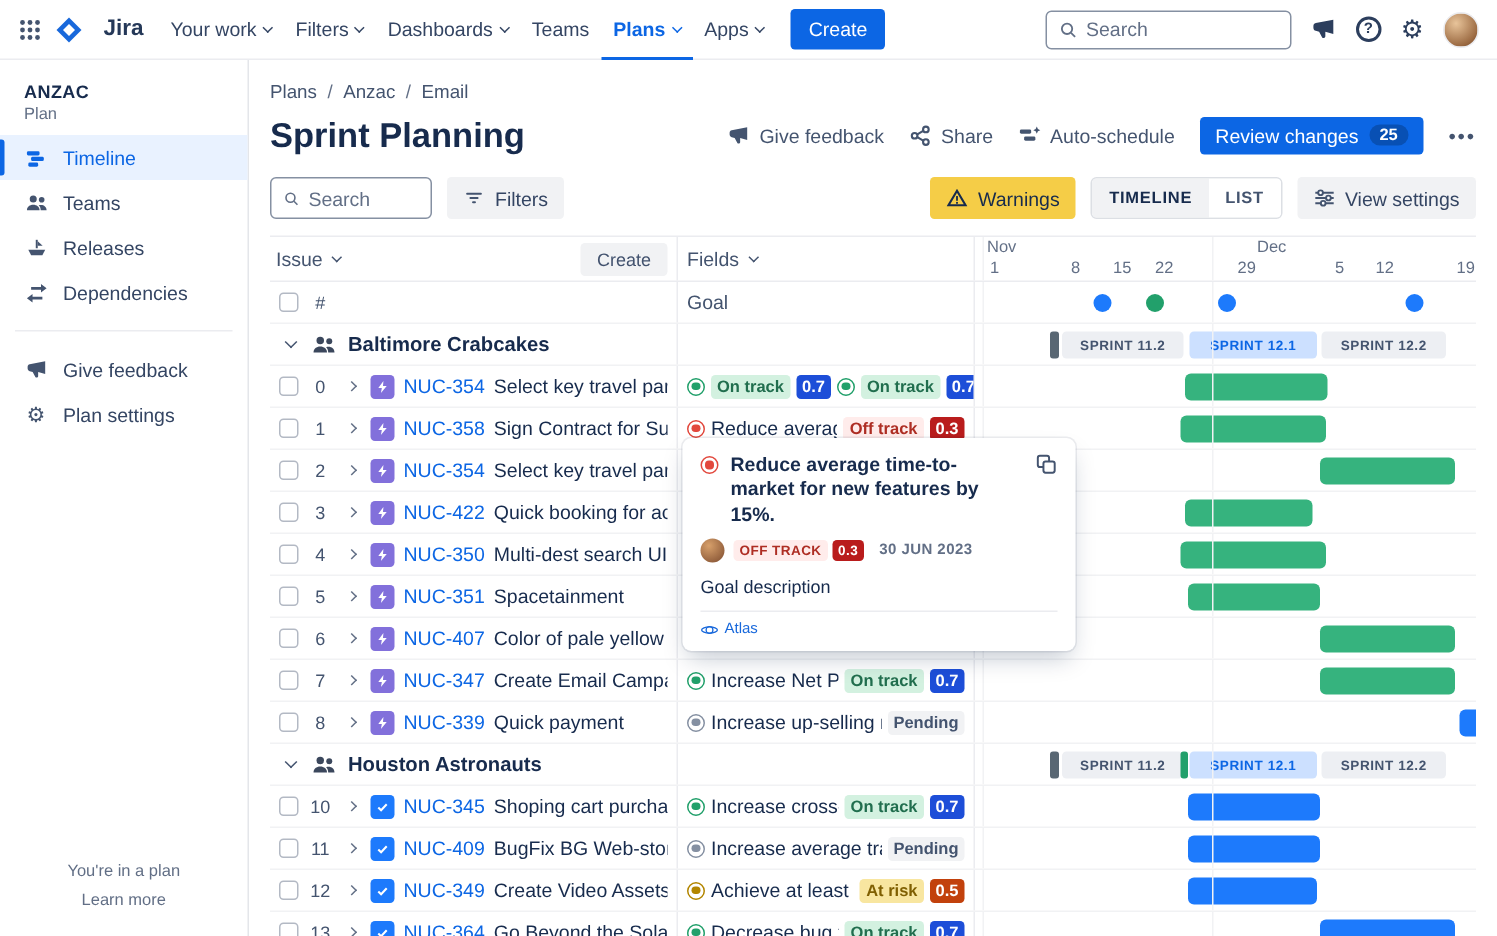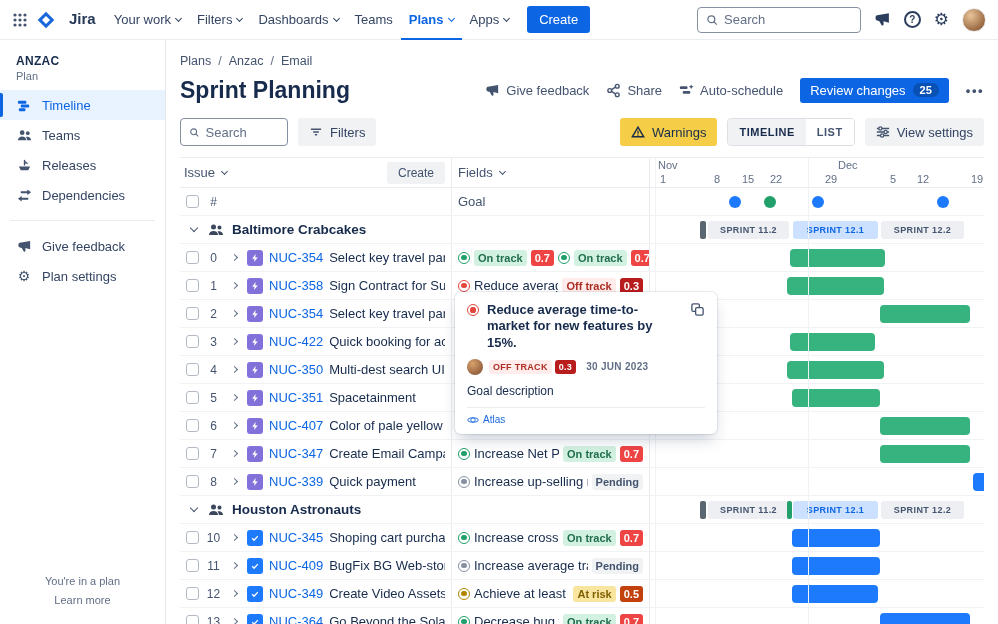--- a/index.html
+++ b/index.html
@@ -89,21 +89,21 @@
 .sum{font-size:13px;color:#172B4D;flex:1;min-width:0;white-space:nowrap;overflow:hidden;cursor:pointer}
 .gname{font-size:13.5px;font-weight:700;color:#172B4D;white-space:nowrap}
 .team-ic{display:flex;align-items:center;color:#3B475C;flex:none}
 
 .gic{width:12px;height:12px;border-radius:50%;position:relative;flex:none;border:1.6px solid currentColor}
 .gic::after{content:"";position:absolute;inset:2.4px;border-radius:50%;background:currentColor}
 .gic.on{color:#22A06B}.gic.off{color:#E2483D}.gic.risk{color:#B38600}.gic.pend{color:#8590A2}
 .gtxt{font-size:13px;color:#172B4D;flex:0 1 auto;min-width:0;overflow:hidden;white-space:nowrap}
 .bdg{height:16px;line-height:16px;padding:0 4px;border-radius:3px;font-size:11px;font-weight:700;white-space:nowrap;flex:none}
 .lb-on{background:#D3F1E0;color:#216E4E}
-.sc-on{background:#ef4444;color:#fff}
+.sc-on{background:#1d4ed8;color:#fff}
 .lb-off{background:#FFECEB;color:#AE2E24}
 .sc-off{background:#b91c1c;color:#fff}
 .lb-risk{background:#F8E6A0;color:#7F5F01}
 .sc-risk{background:#c2410c;color:#fff}
 .lb-pend{background:#F1F2F4;color:#44546F}
 .up{font-size:9px;height:14px;line-height:14px;letter-spacing:.3px}
 
 .bar{position:absolute;top:5px;height:18px;border-radius:4px;cursor:pointer}
 .bar.g{background:#36B37E}
 .bar.b{background:#1D7AFC}

